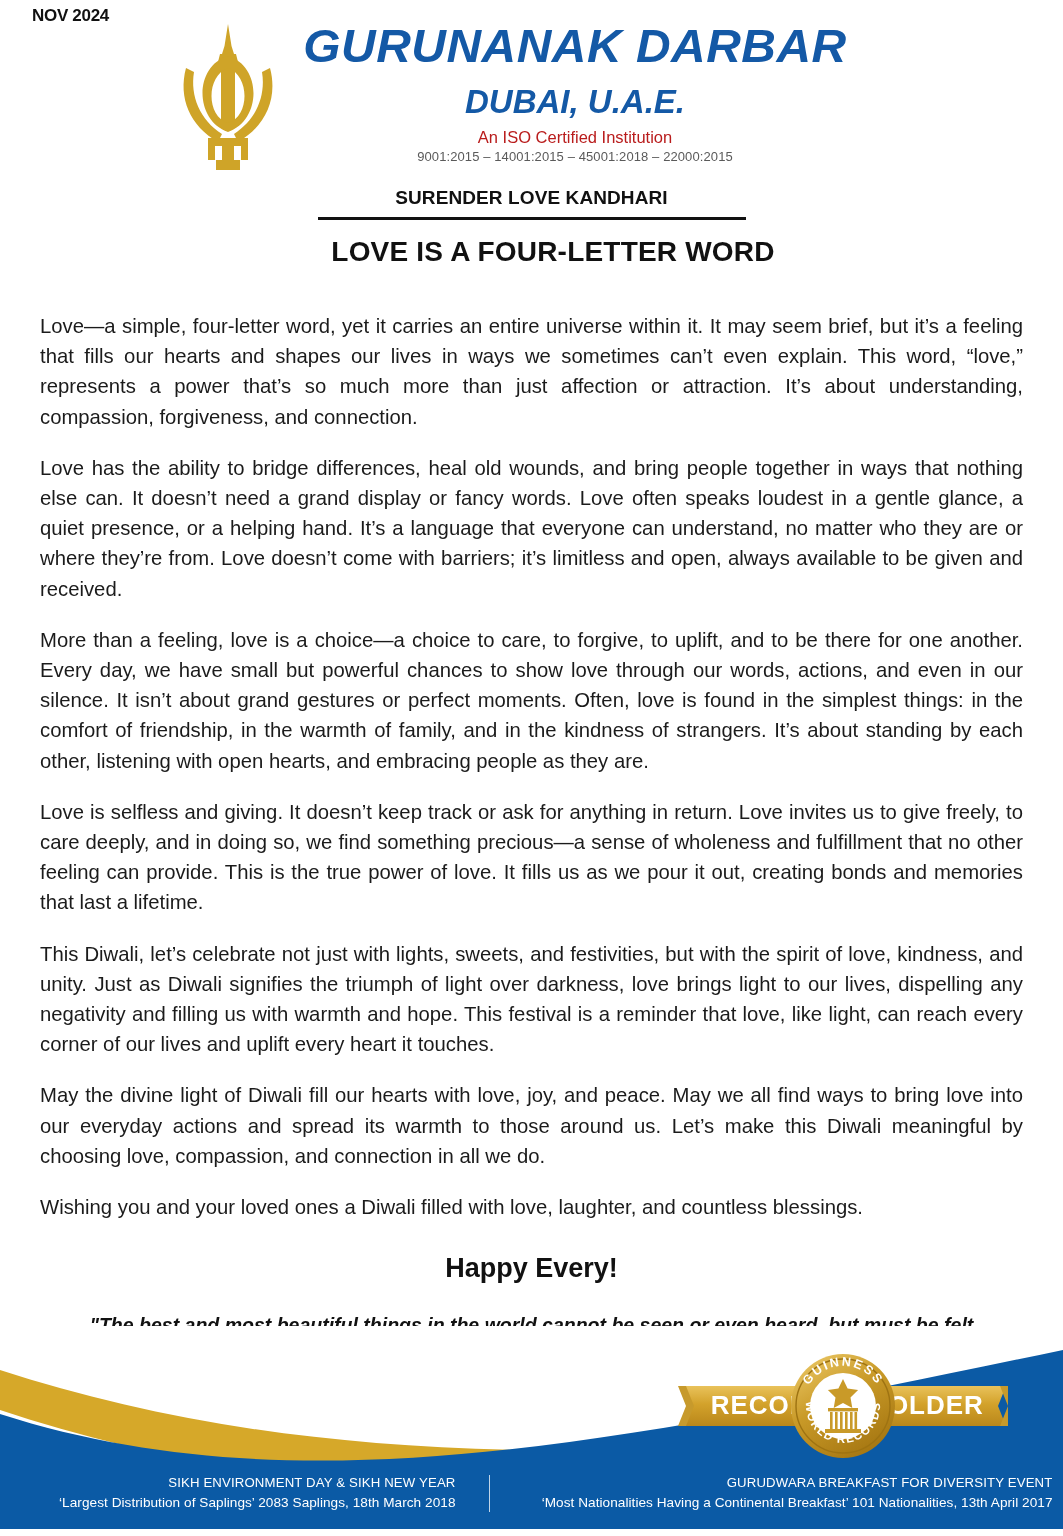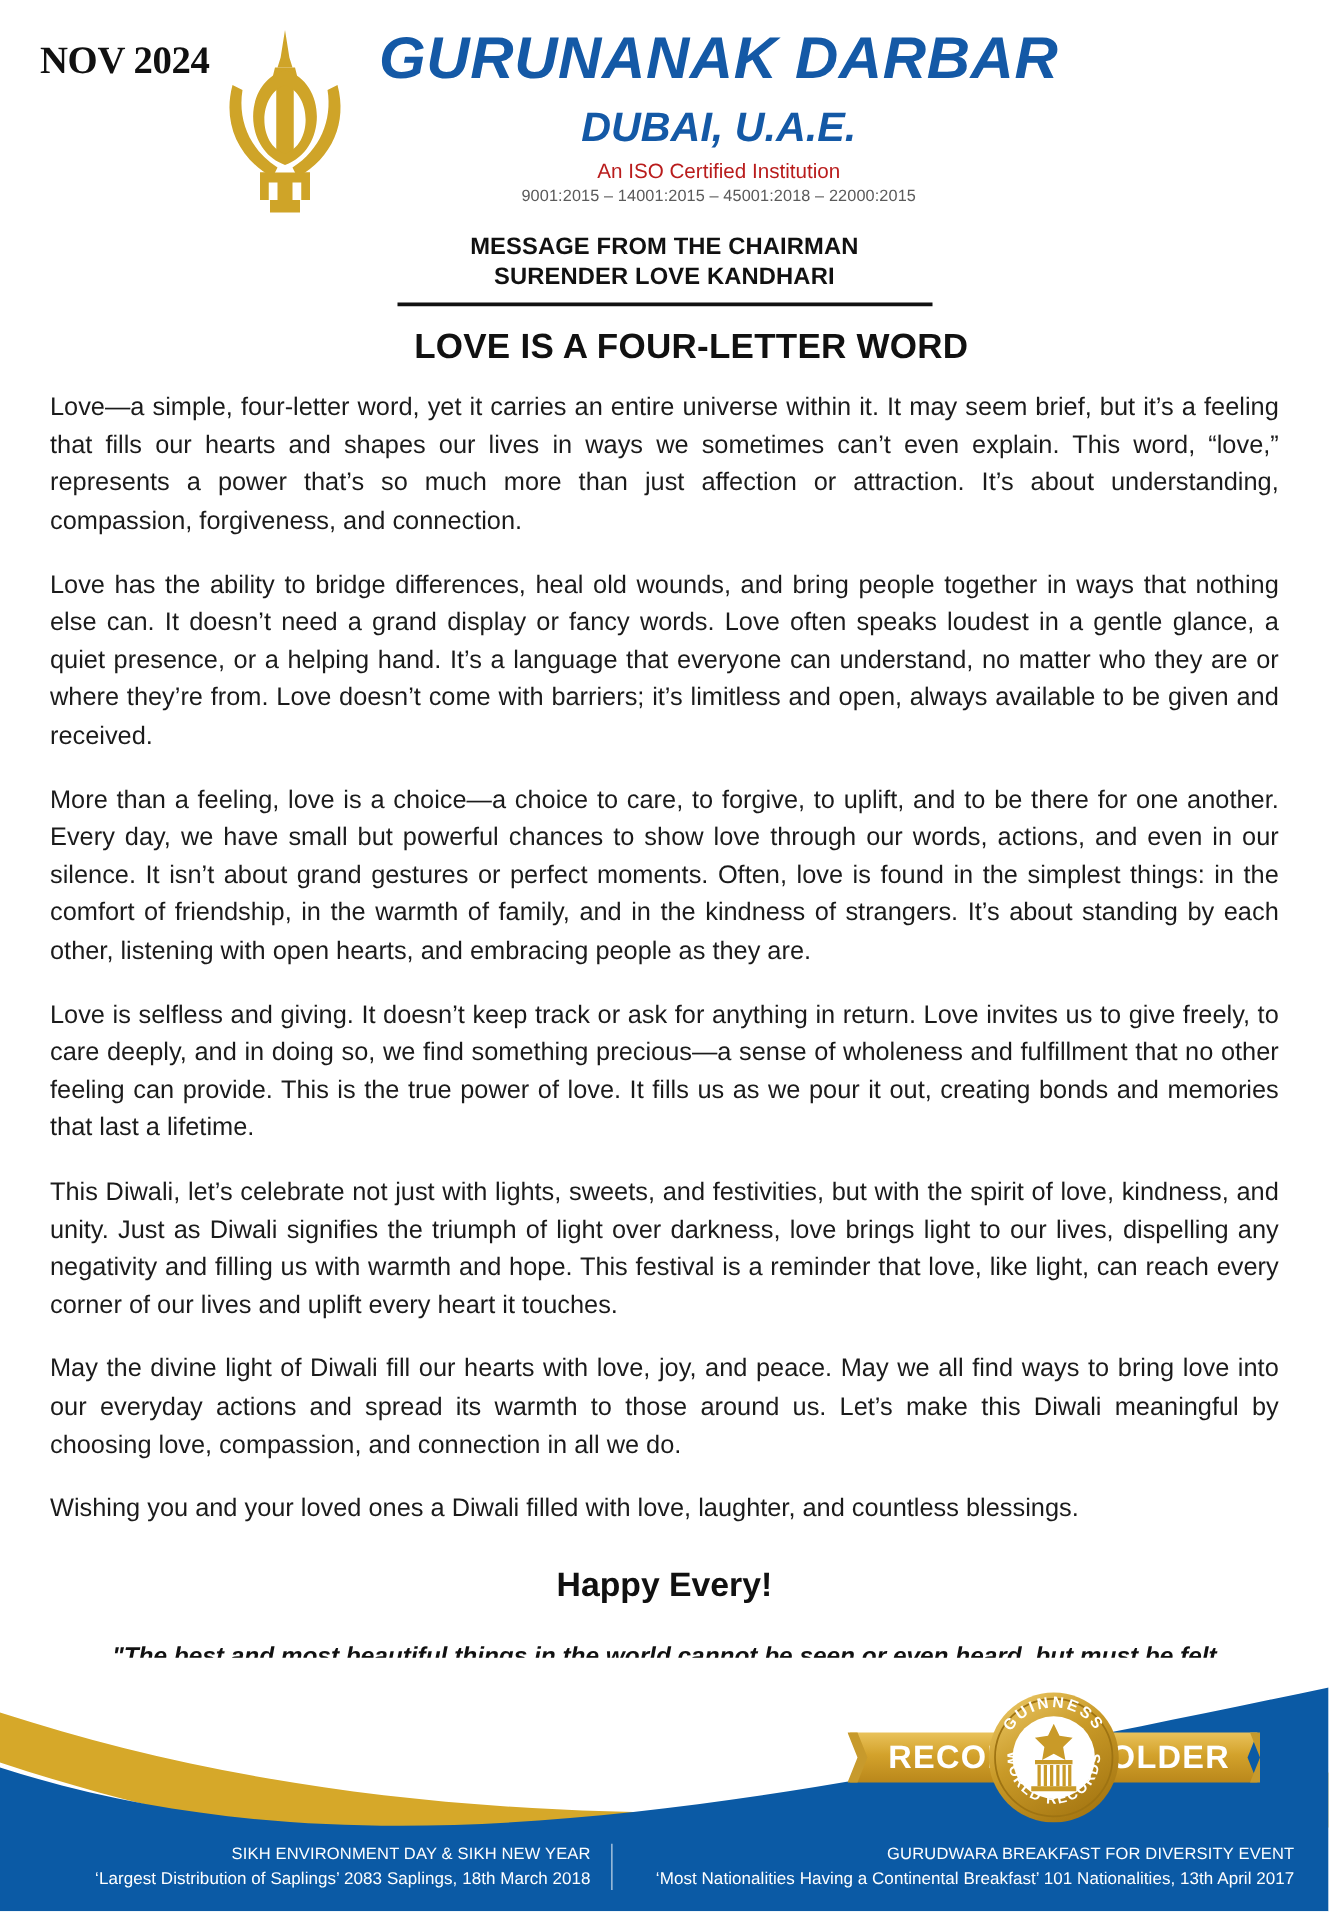--- a/index.html
+++ b/index.html
@@ -16,26 +16,25 @@
     height: 1536px;
     background: #ffffff;
     overflow: hidden;
   }
 
   
   .issue-date {
     position: absolute;
     left: 32px;
     top: 6px;
-    font-size: 31px;
+    font-size: 17px;
     font-weight: bold;
     letter-spacing: -0.3px;
     color: #111111;
-    font-family: Liberation Serif, serif;
-    margin-top: 24px;
+    font-family: Liberation Sans, sans-serif;
   }
 
   
   .header {
     position: relative;
     padding-top: 18px;
     height: 180px;
     padding-left: 36px;
   }
   .khanda {
@@ -160,20 +159,21 @@
   .footer svg { display: block; }
 
   .footer-texts {
     position: absolute;
     left: 0;
     bottom: 22px;
     width: 1063px;
     display: flex;
     justify-content: center;
     align-items: stretch;
+    gap: 17px;
   }
   .foot-col {
     color: #ffffff;
     line-height: 1.52;
   }
   .foot-col.left  { text-align: right; padding-right: 16px; width: 445px; }
   .foot-col.right { text-align: right;  padding-left: 16px;  width: 530px; }
   .foot-title {
     font-size: 13.2px;
     letter-spacing: 0.15px;
@@ -237,21 +237,20 @@
 
     <div class="org-block">
       <div class="org-name">GURUNANAK DARBAR</div>
       <div class="org-city">DUBAI, U.A.E.</div>
       <div class="iso-line1">An ISO Certified Institution</div>
       <div class="iso-line2">9001:2015 – 14001:2015 – 45001:2018 –  22000:2015</div>
     </div>
   </div>
 
   <div class="chairman">
-    <div class="chairman-line">MESSAGE FROM THE CHAIRMAN</div>
     <div class="chairman-line">SURENDER LOVE KANDHARI</div>
     <div class="rule"></div>
     <div class="doc-title">LOVE IS A FOUR-LETTER WORD</div>
   </div>
 
   <div class="body-wrap">
     <p class="para">Love—a simple, four-letter word, yet it carries an entire universe within it. It may seem brief, but it’s a feeling that fills our hearts and shapes our lives in ways we sometimes can’t even explain. This word, “love,” represents a power that’s so much more than just affection or attraction. It’s about understanding, compassion, forgiveness, and connection.</p>
     <p class="para">Love has the ability to bridge differences, heal old wounds, and bring people together in ways that nothing else can. It doesn’t need a grand display or fancy words. Love often speaks loudest in a gentle glance, a quiet presence, or a helping hand. It’s a language that everyone can understand, no matter who they are or where they’re from. Love doesn’t come with barriers; it’s limitless and open, always available to be given and received.</p>
     <p class="para">More than a feeling, love is a choice—a choice to care, to forgive, to uplift, and to be there for one another. Every day, we have small but powerful chances to show love through our words, actions, and even in our silence. It isn’t about grand gestures or perfect moments. Often, love is found in the simplest things: in the comfort of friendship, in the warmth of family, and in the kindness of strangers. It’s about standing by each other, listening with open hearts, and embracing people as they are.</p>
     <p class="para">Love is selfless and giving. It doesn’t keep track or ask for anything in return. Love invites us to give freely, to care deeply, and in doing so, we find something precious—a sense of wholeness and fulfillment that no other feeling can provide. This is the true power of love. It fills us as we pour it out, creating bonds and memories that last a lifetime.</p>

